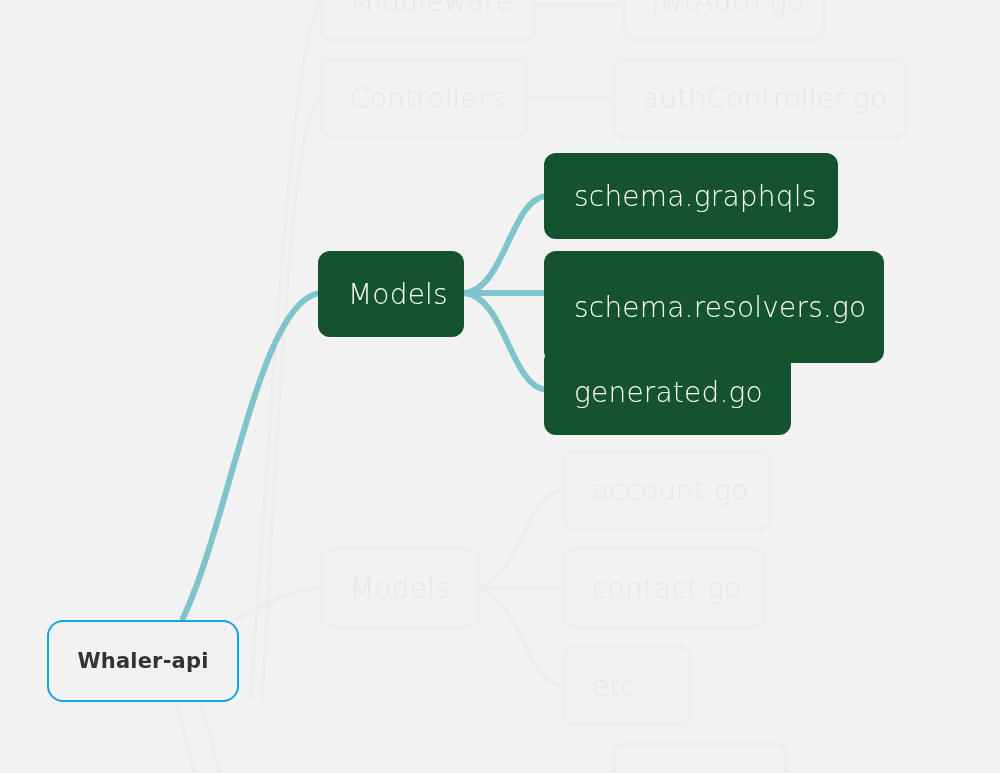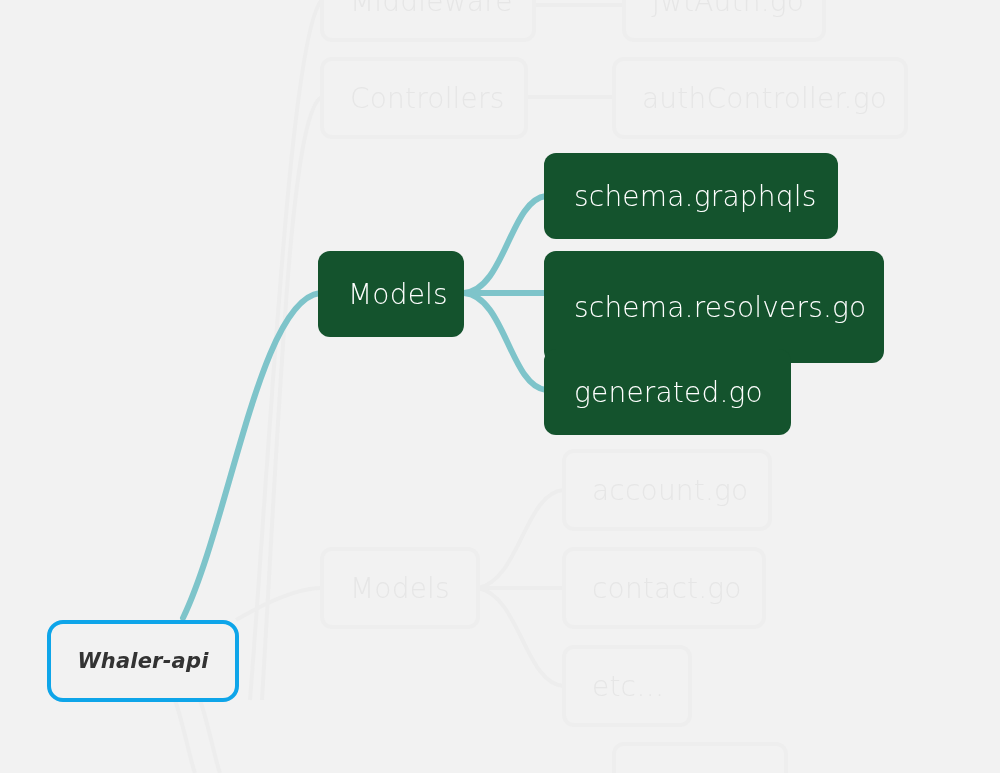--- a/index.html
+++ b/index.html
@@ -19,25 +19,24 @@
       font-weight: 300; letter-spacing: 0.2px;
     }
     .node.active {
       background: #14532d; color: #ffffff; padding-left: 30px;
     }
     .node.faded {
       border: 4px solid #eeeeee; color: #e6e6e6; padding-left: 26px;
       background: #f2f2f2;
     }
     .node.root {
-      border: 4px solid #0ea5e9; border-radius: 16px; background: #f2f2f2;
+      border: 2px solid #0ea5e9; border-radius: 16px; background: #f2f2f2;
       color: #333333; font-weight: bold; font-size: 21px;
       justify-content: center; padding: 8px;
       font-family: "DejaVu Sans", sans-serif;
-      font-style: italic;
     }
   </style>
 </head>
 <body>
 
 <svg class="links" viewBox="0 0 1000 773">
 
   <g fill="none" stroke="#ededed" stroke-width="4">
     <path d="M250 700 C 270 450, 290 30, 322 0"></path>
     <path d="M262 700 C 280 400, 290 110, 322 97"></path>

